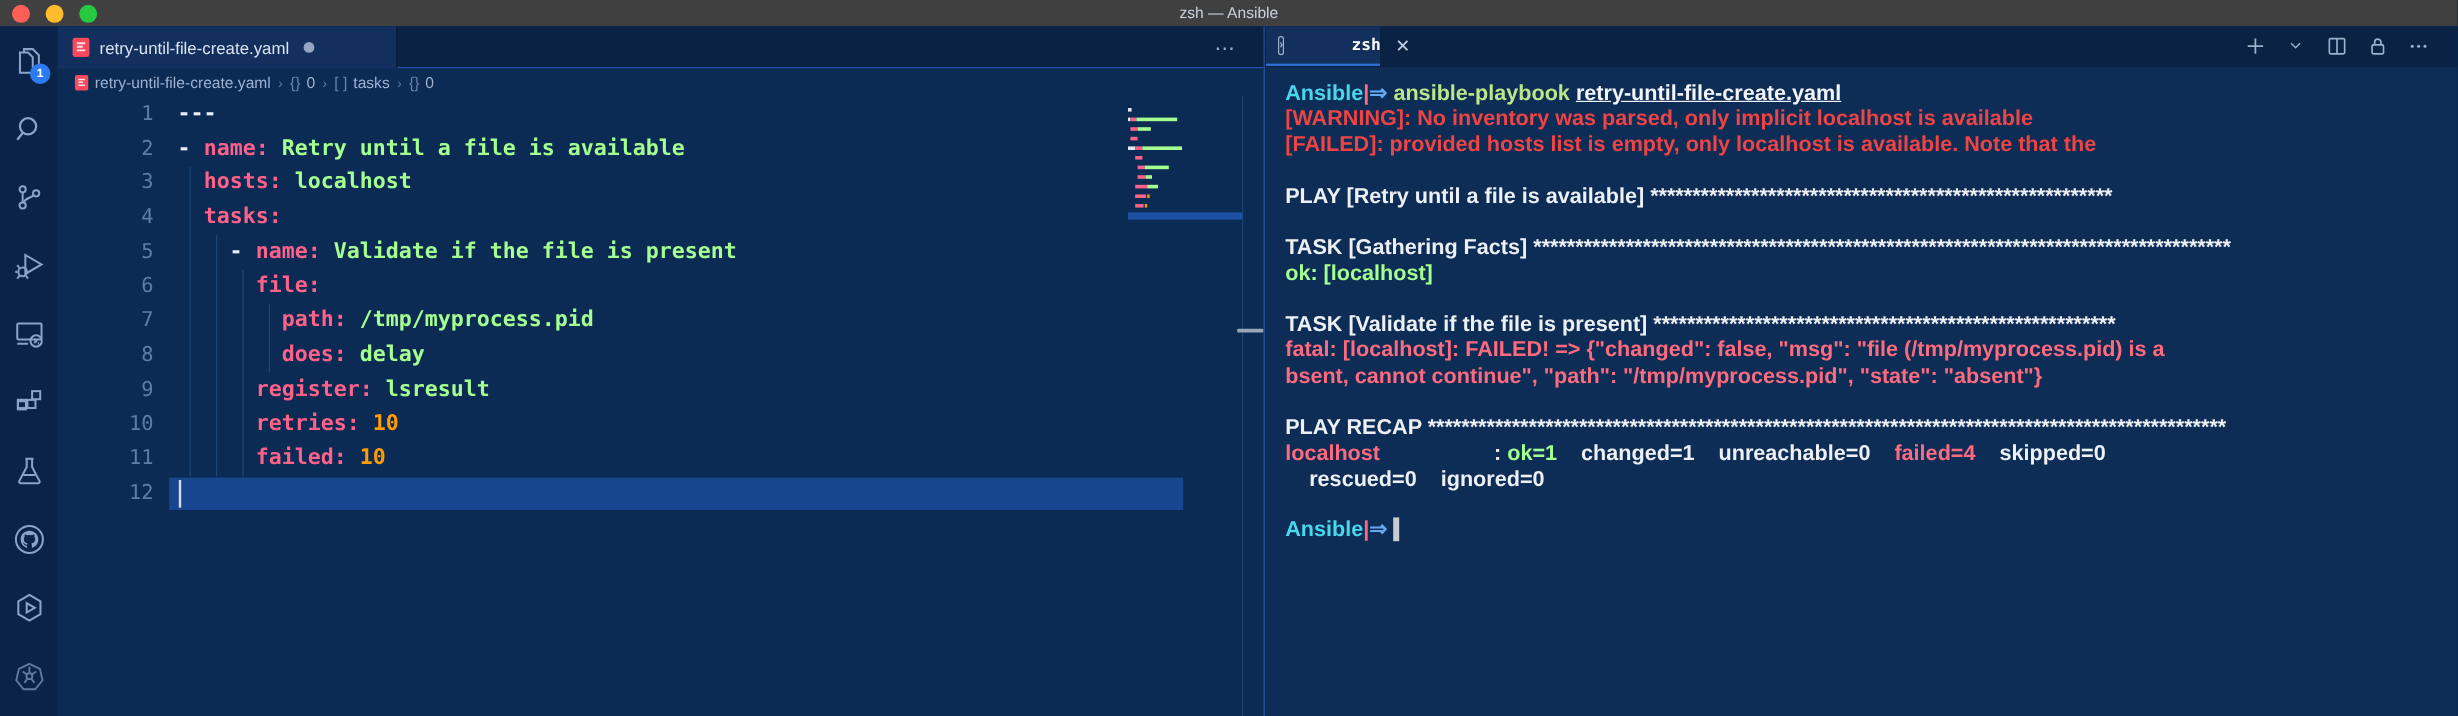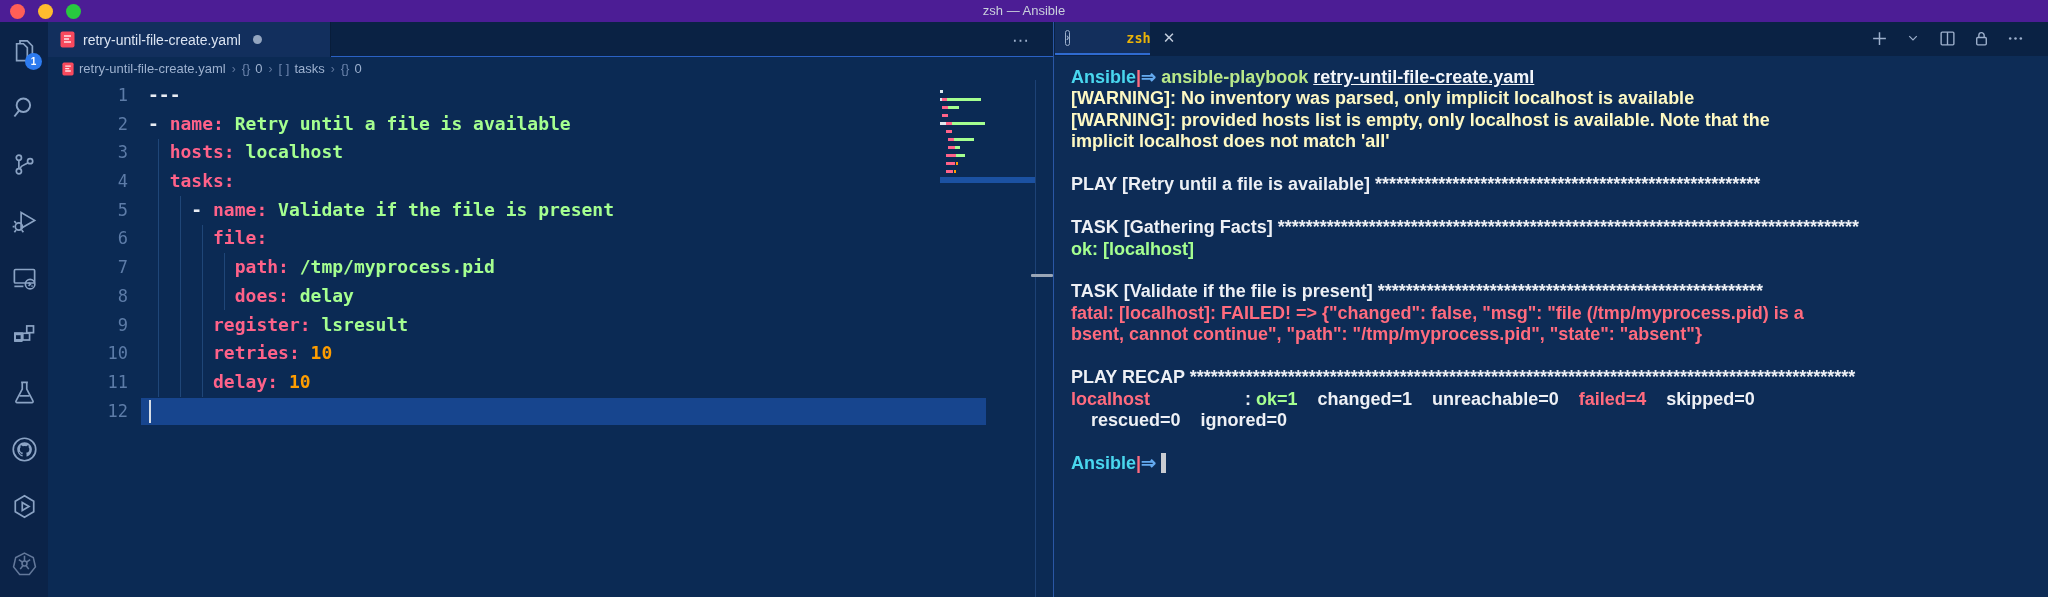--- a/index.html
+++ b/index.html
@@ -4,21 +4,21 @@
 <style>
   * { margin:0; padding:0; box-sizing:border-box; }
   html,body { width:2048px; height:597px; }
   body {
     position:relative; overflow:hidden;
     background:#0b2a54;
     font-family:"Liberation Sans", sans-serif;
     -webkit-font-smoothing:antialiased;
   }
   
-  .titlebar { position:absolute; left:0; top:0; width:2048px; height:22px; background:#4c1d95; }
+  .titlebar { position:absolute; left:0; top:0; width:2048px; height:22px; background:#404040; }
   .lights { position:absolute; left:10px; top:4px; display:flex; gap:13px; }
   .light { width:15px; height:15px; border-radius:50%; }
   .win-title { position:absolute; left:0; right:0; top:3px; text-align:center;
     font-size:13px; color:#c9d0dc; }
   
   .activitybar { position:absolute; left:0; top:22px; width:48px; height:575px;
     background:#0b2348; display:flex; flex-direction:column; align-items:center; }
   .ab-item { position:relative; width:48px; height:57px; display:flex; align-items:center;
     justify-content:center; color:#8ba3c4; cursor:pointer; }
   .ab-item svg { width:27px; height:27px; }
@@ -65,39 +65,39 @@
   .mm-vline { position:absolute; left:987px; top:58px; width:1px; height:539px; background:#1d4276; }
   .sash-dash { position:absolute; left:983px; top:252px; width:22px; height:3px;
     background:#9aa6b6; border-radius:1px; cursor:row-resize; }
   
   .panel { position:absolute; left:1053px; top:22px; width:995px; height:575px;
     background:#0d2c56; border-left:1px solid #2a57a5; }
   .panel-header { position:absolute; left:0; top:0; width:995px; height:34px; background:#0a2244; }
   .term-tab { position:absolute; left:1px; top:0; height:33px; width:95px; background:#132f5c;
     display:flex; align-items:center; gap:8px; padding:0 10px; cursor:pointer;
     border-bottom:2px solid #2f6bd0; }
-  .term-tab-label { color:#eab308; font-size:13.5px; font-weight:bold;
+  .term-tab-label { color:#ffffff; font-size:13.5px; font-weight:bold;
     font-family:"DejaVu Sans Mono", monospace;margin-left:48px; }
   .term-icon { width:16px; height:16px; border:1.4px solid #9db0cc; border-radius:3px;
     color:#9db0cc; font-size:10px; line-height:13px; text-align:center; font-weight:bold; }
   .term-close { color:#c2cddd; font-size:15px; margin-left:4px; cursor:pointer; }
   .panel-actions { position:absolute; right:24px; top:6px; display:flex; gap:14px;
     align-items:center; color:#9db0cc; }
   .panel-actions .pa { width:20px; height:20px; display:flex; align-items:center;
     justify-content:center; cursor:pointer; }
   .panel-actions svg { width:17px; height:17px; }
   .pa-chevron svg { width:12px; height:12px; }
   
   .term-body { position:absolute; left:0; top:34px; width:995px; height:541px;
     padding:11px 10px 0 17px; cursor:text; overflow:hidden; }
   .term-line { height:21.45px; line-height:21.45px; white-space:pre; overflow:hidden;
     font-family:Liberation Sans, sans-serif; font-size:18px; font-weight:bold;
     color:#edf0f5; width:968px; }
   .c-cyan { color:#49d7ee; } .c-red { color:#ff6b7e; } .c-arrow { color:#64aaf0; }
-  .c-cmd { color:#b9e889; } .c-warn { color:#fef9c3; } .c-white { color:#edf0f5; }
+  .c-cmd { color:#b9e889; } .c-warn { color:#ef4444; } .c-white { color:#edf0f5; }
   .c-green { color:#a5ff90; } .c-link { color:#f2f5f9; text-decoration:underline; }
   .c-cursor { background:#c9ccd1; color:#c9ccd1; }
 </style>
 </head>
 <body>
 
 <div class="titlebar">
   <div class="lights">
     <div class="light" style="background:#ff5f57"></div>
     <div class="light" style="background:#febc2e"></div>
@@ -227,21 +227,21 @@
         <div class="code-line"><span class="num">1</span><span class="t-punct">---</span></div>
         <div class="code-line"><span class="num">2</span><span class="t-punct">- </span><span class="t-key">name:</span><span class="t-str"> Retry until a file is available</span></div>
         <div class="code-line"><span class="num">3</span><span class="t-ws">  </span><span class="t-key">hosts:</span><span class="t-str"> localhost</span></div>
         <div class="code-line"><span class="num">4</span><span class="t-ws">  </span><span class="t-key">tasks:</span></div>
         <div class="code-line"><span class="num">5</span><span class="t-punct">    - </span><span class="t-key">name:</span><span class="t-str"> Validate if the file is present</span></div>
         <div class="code-line"><span class="num">6</span><span class="t-ws">      </span><span class="t-key">file:</span></div>
         <div class="code-line"><span class="num">7</span><span class="t-ws">        </span><span class="t-key">path:</span><span class="t-str"> /tmp/myprocess.pid</span></div>
         <div class="code-line"><span class="num">8</span><span class="t-ws">        </span><span class="t-key">does:</span><span class="t-str"> delay</span></div>
         <div class="code-line"><span class="num">9</span><span class="t-ws">      </span><span class="t-key">register:</span><span class="t-str"> lsresult</span></div>
         <div class="code-line"><span class="num">10</span><span class="t-ws">      </span><span class="t-key">retries:</span><span class="t-ws"> </span><span class="t-num">10</span></div>
-        <div class="code-line"><span class="num">11</span><span class="t-ws">      </span><span class="t-key">delay:</span><span class="t-ws"> </span><span class="t-num">10</span></div>
+        <div class="code-line"><span class="num">11</span><span class="t-ws">      </span><span class="t-key">failed:</span><span class="t-ws"> </span><span class="t-num">10</span></div>
         <div class="code-line active"><span class="hl"></span><span class="cursor"></span><span class="num">12</span></div>
       </div>
   </div>
 
   <div class="minimap" id="minimap">
       <div class="mm-row"><span style="width: 3.15px; background: rgb(223, 230, 238);"></span></div>
       <div class="mm-row"><span style="width: 2.1px; background: rgb(223, 230, 238);"></span><span style="width: 5.25px; background: rgb(255, 98, 137);"></span><span style="width: 33.6px; background: rgb(165, 255, 144);"></span></div>
       <div class="mm-row"><span style="width: 2.1px; background: transparent;"></span><span style="width: 6.3px; background: rgb(255, 98, 137);"></span><span style="width: 10.5px; background: rgb(165, 255, 144);"></span></div>
       <div class="mm-row"><span style="width: 2.1px; background: transparent;"></span><span style="width: 6.3px; background: rgb(255, 98, 137);"></span></div>
       <div class="mm-row"><span style="width: 6.3px; background: rgb(223, 230, 238);"></span><span style="width: 5.25px; background: rgb(255, 98, 137);"></span><span style="width: 33.6px; background: rgb(165, 255, 144);"></span></div>
@@ -294,22 +294,21 @@
             <circle cx="3" cy="8" r="1.2"></circle>
             <circle cx="8" cy="8" r="1.2"></circle>
             <circle cx="13" cy="8" r="1.2"></circle>
           </svg>
       </span>
     </div>
   </div>
   <div class="term-body" id="term-body">
       <div class="term-line"><span class="c-cyan">Ansible</span><span class="c-red">|</span><span class="c-arrow">⇒</span><span class="c-white"> </span><span class="c-cmd">ansible-playbook</span><span class="c-white"> </span><span class="c-link">retry-until-file-create.yaml</span></div>
       <div class="term-line"><span class="c-warn">[WARNING]: No inventory was parsed, only implicit localhost is available</span></div>
-      <div class="term-line"><span class="c-warn">[WARNING]: provided hosts list is empty, only localhost is available. Note that the</span></div>
-      <div class="term-line"><span class="c-warn">implicit localhost does not match 'all'</span></div>
+      <div class="term-line"><span class="c-warn">[FAILED]: provided hosts list is empty, only localhost is available. Note that the</span></div>
       <div class="term-line">&nbsp;</div>
       <div class="term-line"><span class="c-white">PLAY [Retry until a file is available] *******************************************************</span></div>
       <div class="term-line">&nbsp;</div>
       <div class="term-line"><span class="c-white">TASK [Gathering Facts] ***********************************************************************************</span></div>
       <div class="term-line"><span class="c-green">ok: [localhost]</span></div>
       <div class="term-line">&nbsp;</div>
       <div class="term-line"><span class="c-white">TASK [Validate if the file is present] *******************************************************</span></div>
       <div class="term-line"><span class="c-red">fatal: [localhost]: FAILED! =&gt; {"changed": false, "msg": "file (/tmp/myprocess.pid) is a</span></div>
       <div class="term-line"><span class="c-red">bsent, cannot continue", "path": "/tmp/myprocess.pid", "state": "absent"}</span></div>
       <div class="term-line">&nbsp;</div>

